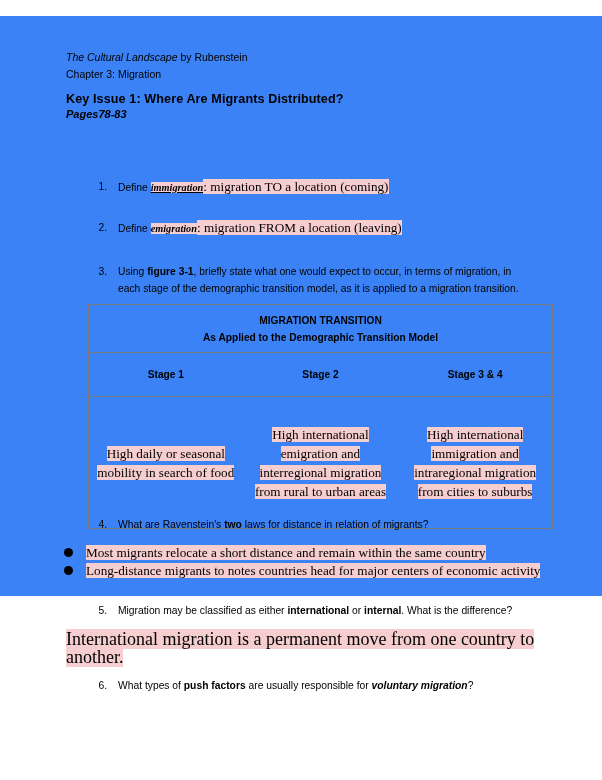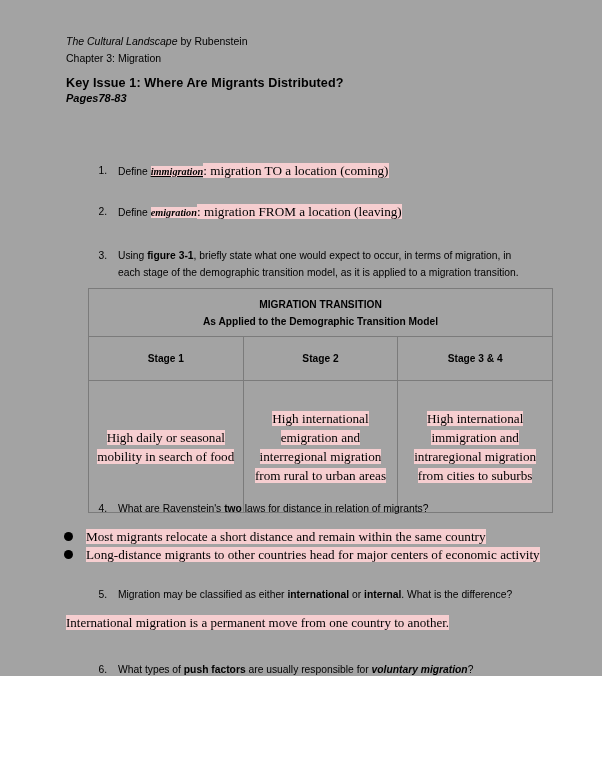--- a/index.html
+++ b/index.html
@@ -10,24 +10,24 @@
   body {
     width: 602px;
     height: 780px;
     position: relative;
     font-family: "Liberation Sans", sans-serif;
     color: #000000;
     overflow: hidden;
   }
   .page {
     position: absolute;
-    left: 0; top: 0;
+    left: 0; top: 16px;
     width: 602px;
-    height: 676px;
-    background: #a3a3a3;
+    height: 580px;
+    background: #3b82f6;
   }
   .serif { font-family: "Liberation Serif", serif; }
   .hl { background-color: #f6ced0; }
   .bold { font-weight: bold; }
   .ital { font-style: italic; }
 
   
   .doc-header {
     position: absolute;
     left: 66px;
@@ -164,21 +164,21 @@
     background: #000000;
   }
 
   
   .answer-block {
     position: absolute;
     left: 66px;
     top: 614px;
     width: 470px;
     font-family: "Liberation Serif", serif;
-    font-size: 13px;
+    font-size: 18px;
     line-height: 18px;
   }
   .answer-block div { display: block; }
 
   .q6-answer {
     position: absolute;
     left: 124px;
     top: 672px;
     font-family: "Liberation Serif", serif;
     font-size: 13.2px;
@@ -241,21 +241,21 @@
     <span class="qtext"><span>What are Ravenstein's </span><span class="bold">two</span><span> laws for distance in relation of migrants?</span></span>
   </div>
 
   <div class="bullets">
     <div class="bullet-row">
       <span class="bullet-dot"></span>
       <span class="hl">Most migrants relocate a short distance and remain within the same country</span>
     </div>
     <div class="bullet-row">
       <span class="bullet-dot"></span>
-      <span class="hl">Long-distance migrants to other countries head for major centers of economic activity</span>
+      <span class="hl">Long-distance migrants to notes countries head for major centers of economic activity</span>
     </div>
   </div>
 
   <div class="q" id="q5">
     <span class="num">5.</span>
     <span class="qtext"><span>Migration may be classified as either </span><span class="bold">international</span><span> or </span><span class="bold">internal</span><span>.  What is the difference?</span></span>
   </div>
 
   <div class="answer-block">
     <div><span class="hl">International migration is a permanent move from one country to another.</span></div>

